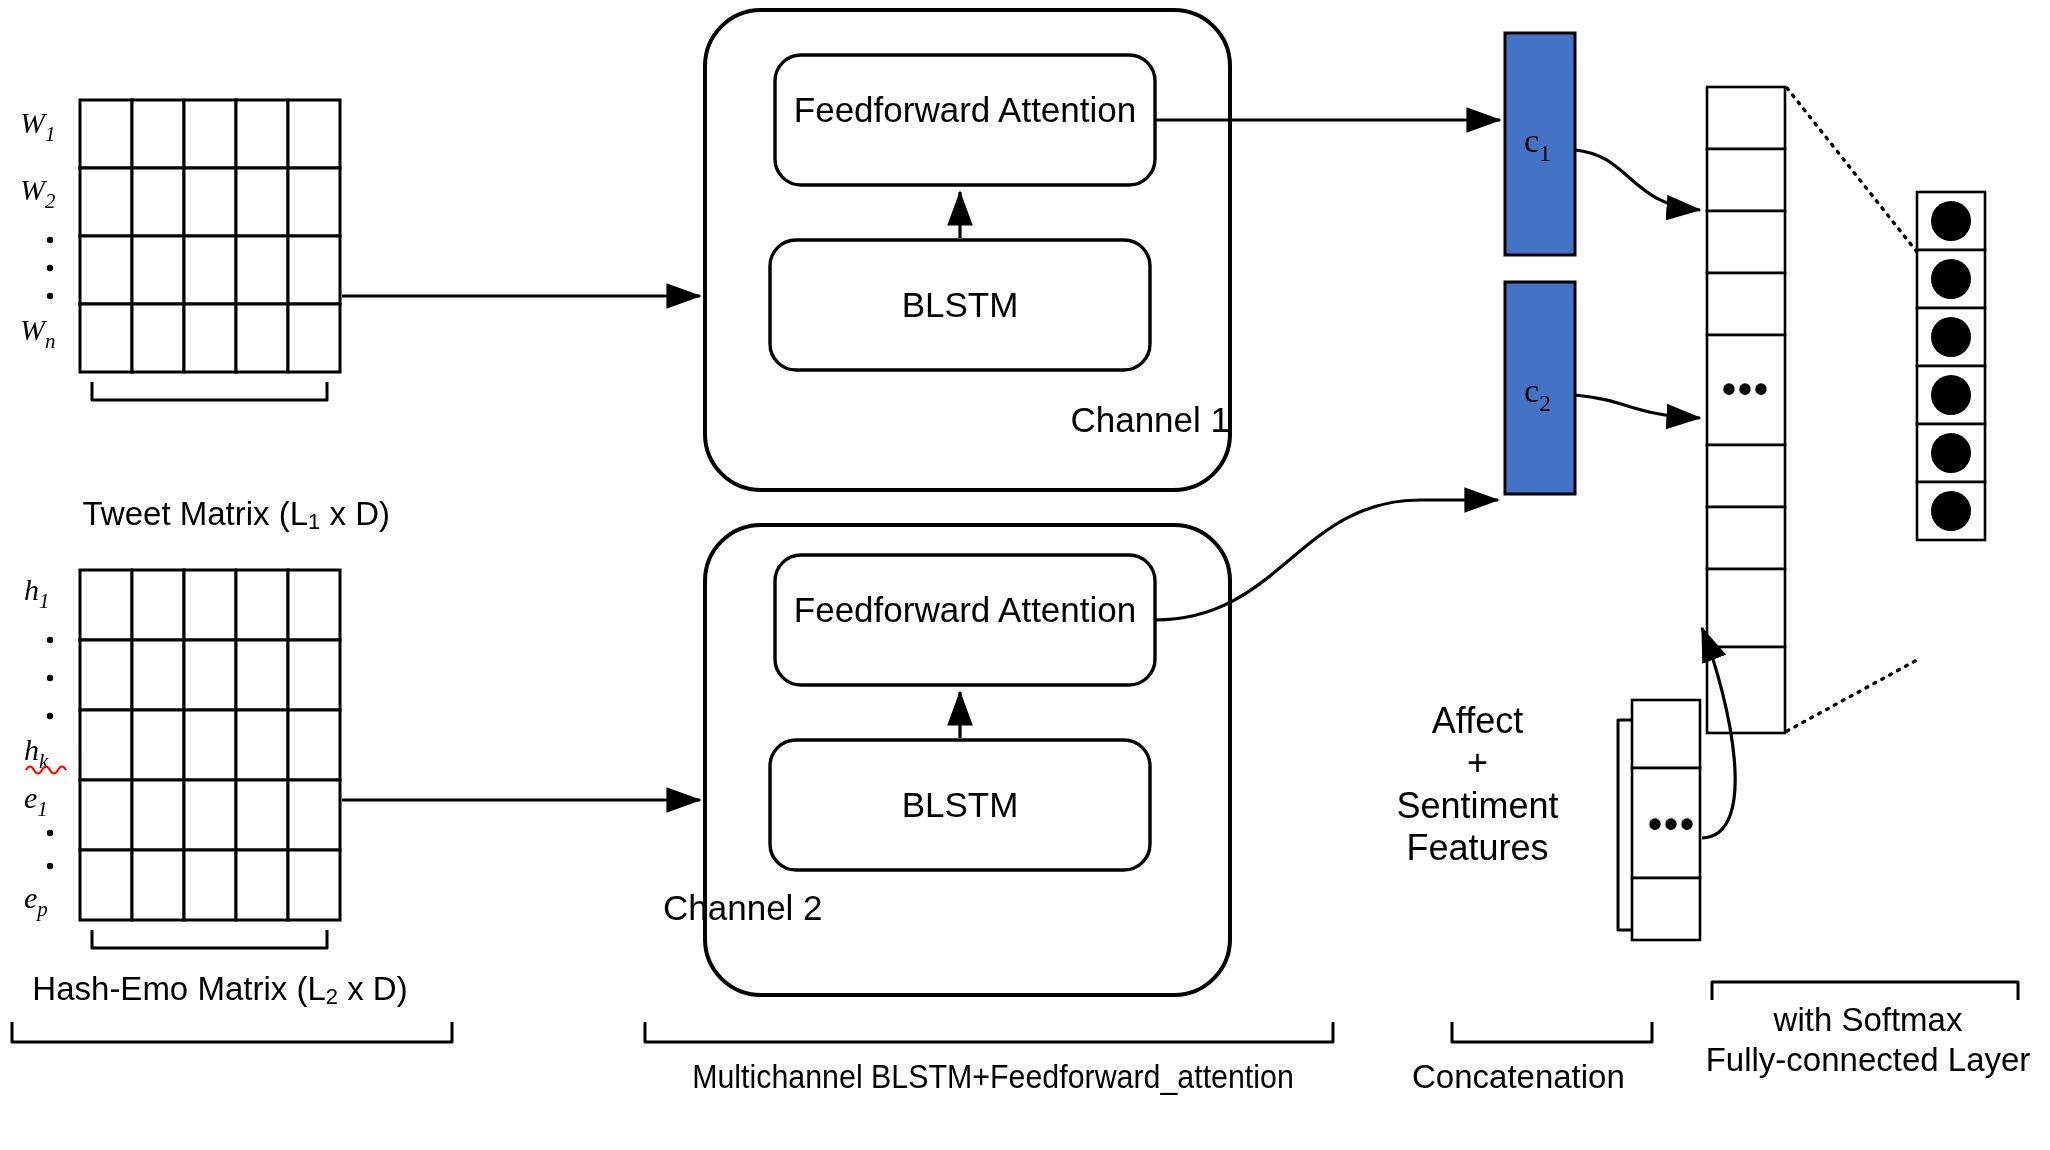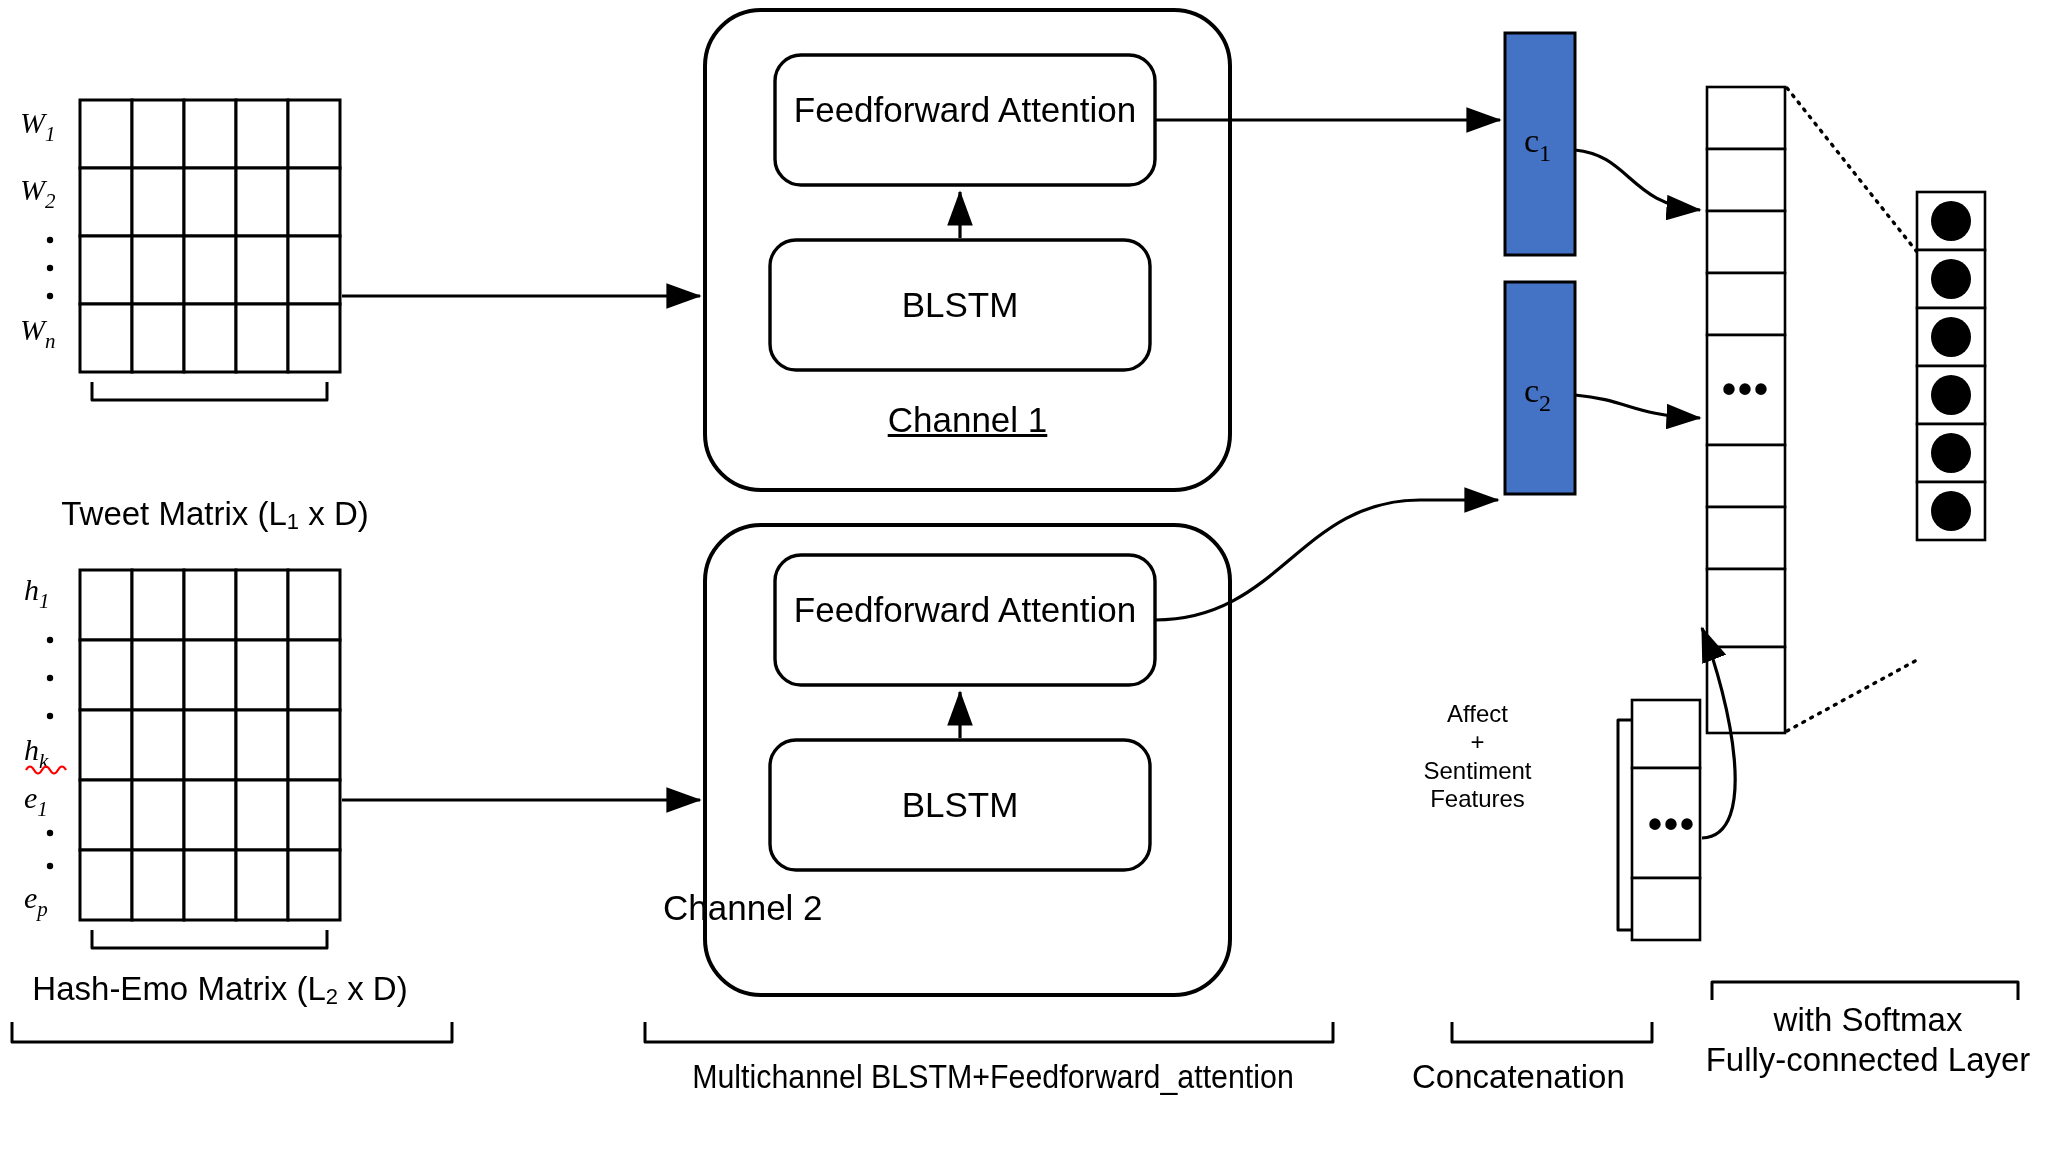--- a/index.html
+++ b/index.html
@@ -98,21 +98,21 @@
   }
   .lbl-c {
     font-size: 34px;
     font-family: "Liberation Serif", serif;
   }
   .lbl-c-sub {
     font-size: 24px;
     font-family: "Liberation Serif", serif;
   }
   .lbl-feat {
-    font-size: 24px;
+    font-size: 36px;
   }
   .lbl-ellipsis {
     font-size: 40px;
     font-weight: bold;
     letter-spacing: 2px;
   }
   .squiggle {
     fill: none;
     stroke: #ff0000;
     stroke-width: 2.2;
@@ -315,32 +315,32 @@
       <circle class="node-dot" cx="1951" cy="395" r="20"></circle>
       <rect class="thin-cell" x="1917" y="424" width="68" height="58"></rect>
       <circle class="node-dot" cx="1951" cy="453" r="20"></circle>
       <rect class="thin-cell" x="1917" y="482" width="68" height="58"></rect>
       <circle class="node-dot" cx="1951" cy="511" r="20"></circle>
     </g>
 
     <path class="brace" d="M 1712,1000 L 1712,982 L 2018,982 L 2018,1000"></path>
   </svg>
 
-  <div style="position:absolute; left:40px; top:495px; width:350px; text-align:center;">
+  <div style="position:absolute; left:40px; top:495px; width:350px; text-align:right;">
     <span class="lbl-caption">Tweet Matrix (L</span><span class="lbl-caption" style="font-size:22px; vertical-align:sub;">1</span><span class="lbl-caption"> x D)</span>
   </div>
 
   <div style="position:absolute; left:20px; top:970px; width:400px; text-align:center;">
     <span class="lbl-caption">Hash-Emo Matrix (L</span><span class="lbl-caption" style="font-size:22px; vertical-align:sub;">2</span><span class="lbl-caption"> x D)</span>
   </div>
 
 
   <div class="lbl-box" style="position:absolute; left:775px; top:90px; width:380px; text-align:center;">Feedforward Attention</div>
   <div class="lbl-box" style="position:absolute; left:770px; top:285px; width:380px; text-align:center;">BLSTM</div>
-  <div class="lbl-channel" style="position:absolute; left:705px; top:400px; width:525px; text-align:center;text-decoration:underline;">Channel 1</div>
+  <div class="lbl-channel" style="position:absolute; left:705px; top:400px; width:525px; text-align:right;">Channel 1</div>
 
   <div class="lbl-box" style="position:absolute; left:775px; top:590px; width:380px; text-align:center;">Feedforward Attention</div>
   <div class="lbl-box" style="position:absolute; left:770px; top:785px; width:380px; text-align:center;">BLSTM</div>
   <div class="lbl-channel" style="position:absolute; left:663px; top:888px; width:525px; text-align:left;">Channel 2</div>
 
   <div class="lbl-caption-narrow" style="position:absolute; left:628px; top:1058px; width:730px; text-align:center; transform:scaleX(0.92); transform-origin:center;">Multichannel BLSTM+Feedforward_attention</div>
 
   <div style="position:absolute; left:1345px; top:700px; width:265px; text-align:center; line-height:1.18;">
     <div class="lbl-feat">Affect</div>
     <div class="lbl-feat">+</div>

